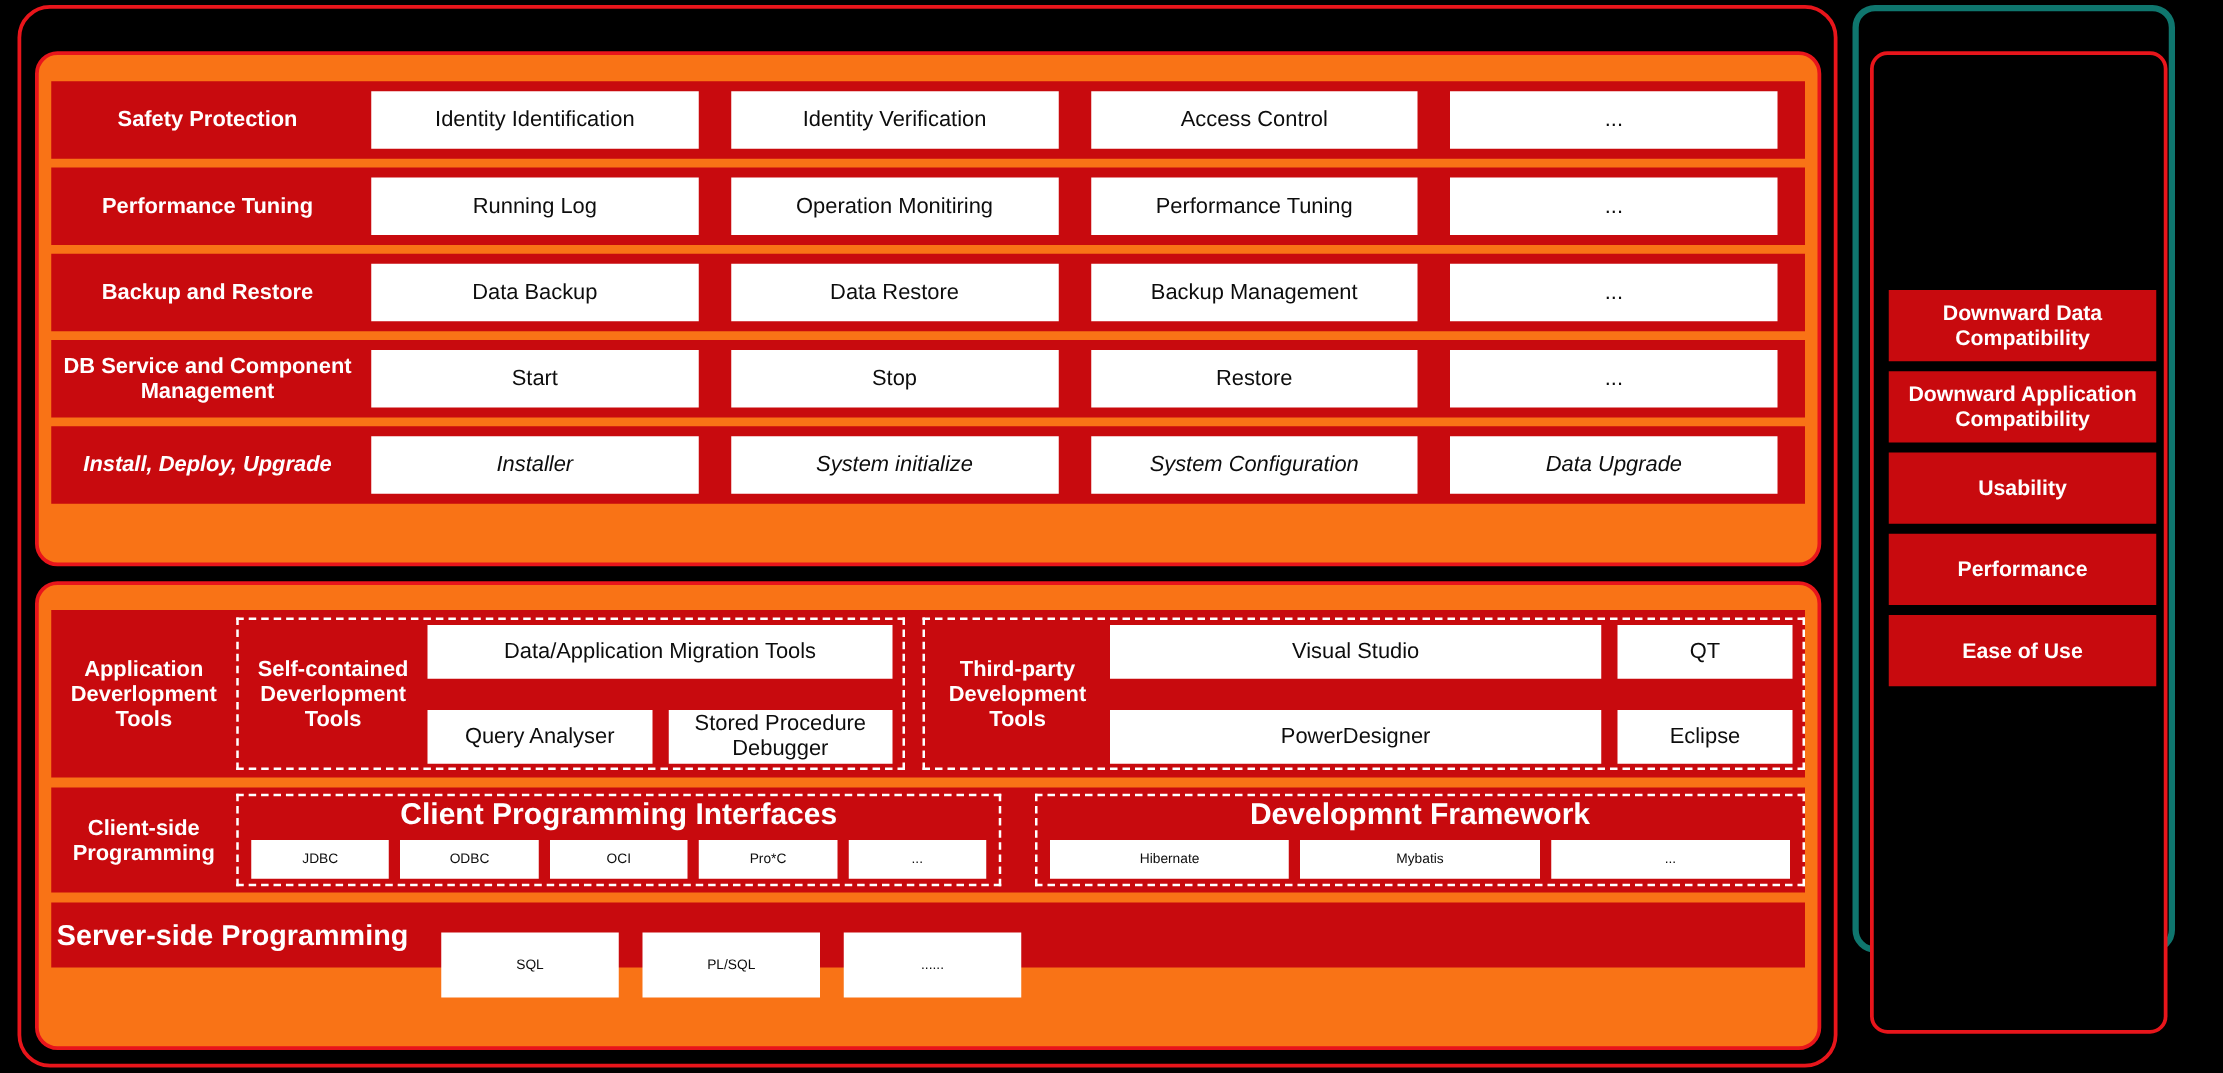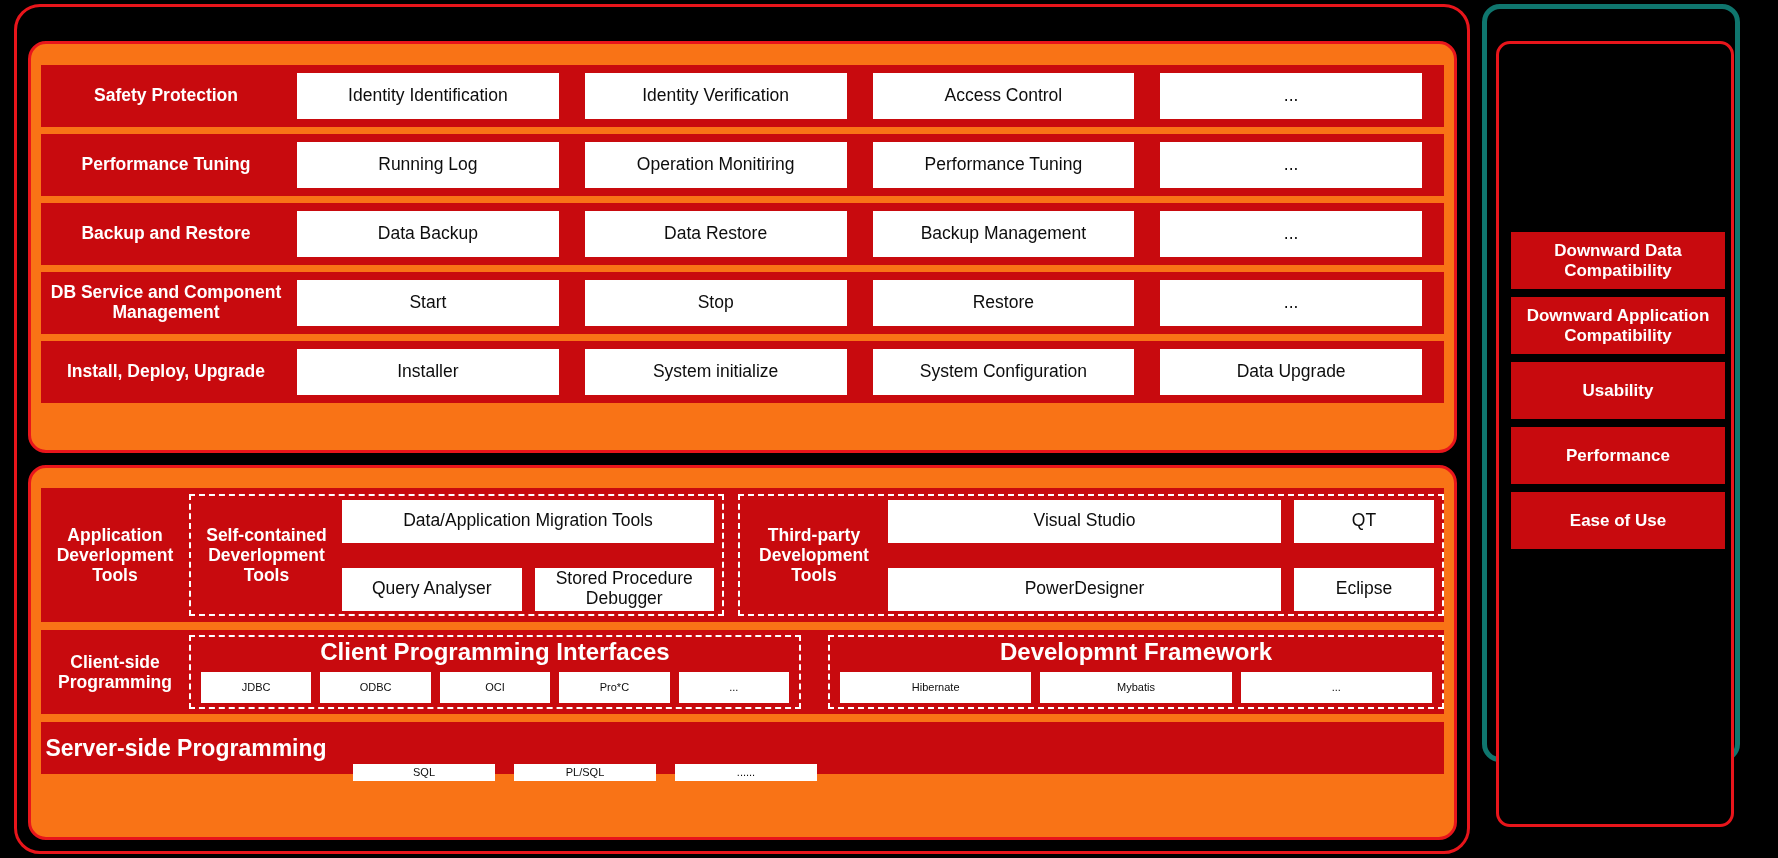--- a/index.html
+++ b/index.html
@@ -94,21 +94,21 @@
     padding: 3px 4px;
   }
 
   
   .toprow { height: 62px; }
   .toprow .row-label { width: 250px; }
   .toprow .cells { gap: 26px; padding-left: 6px; padding-right: 22px; }
   .toprow .cell { flex: 1 1 0; height: 46px; }
 
   .toprow.r1 { margin-top: 9px; }
-  .toprow.r5 { margin-bottom: 15px; }
+  .toprow.r5 { margin-bottom: 15px; font-style: italic; }
 
   
   .bp-row1 {
     display: flex;
     background: #c80a0e;
     height: 134px;
     align-items: stretch;
     margin-top: 8px;
     margin-bottom: 8px;
   }
@@ -190,21 +190,21 @@
     background: #c80a0e;
     height: 52px;
     align-items: center;
   }
   .bp-row3 .side-label {
     flex: 0 0 290px;
     color: #fff; font-weight: bold; font-size: 23px; line-height: 1.16;
     display: flex; align-items: center; justify-content: center; text-align: center;
   }
   .bp-row3 .chips { justify-content: flex-start; gap: 19px; flex: 1 1 auto; padding-left: 22px; }
-  .bp-row3 .chip { flex: 0 0 142px; height: 17px; margin-top: 48px; }
+  .bp-row3 .chip { flex: 0 0 142px; height: 52px; margin-top: 48px; }
 
   
   .qa-list {
     position: absolute;
     left: 12px; top: 188px;
     width: 214px;
     display: flex;
     flex-direction: column;
     gap: 8px;
   }

